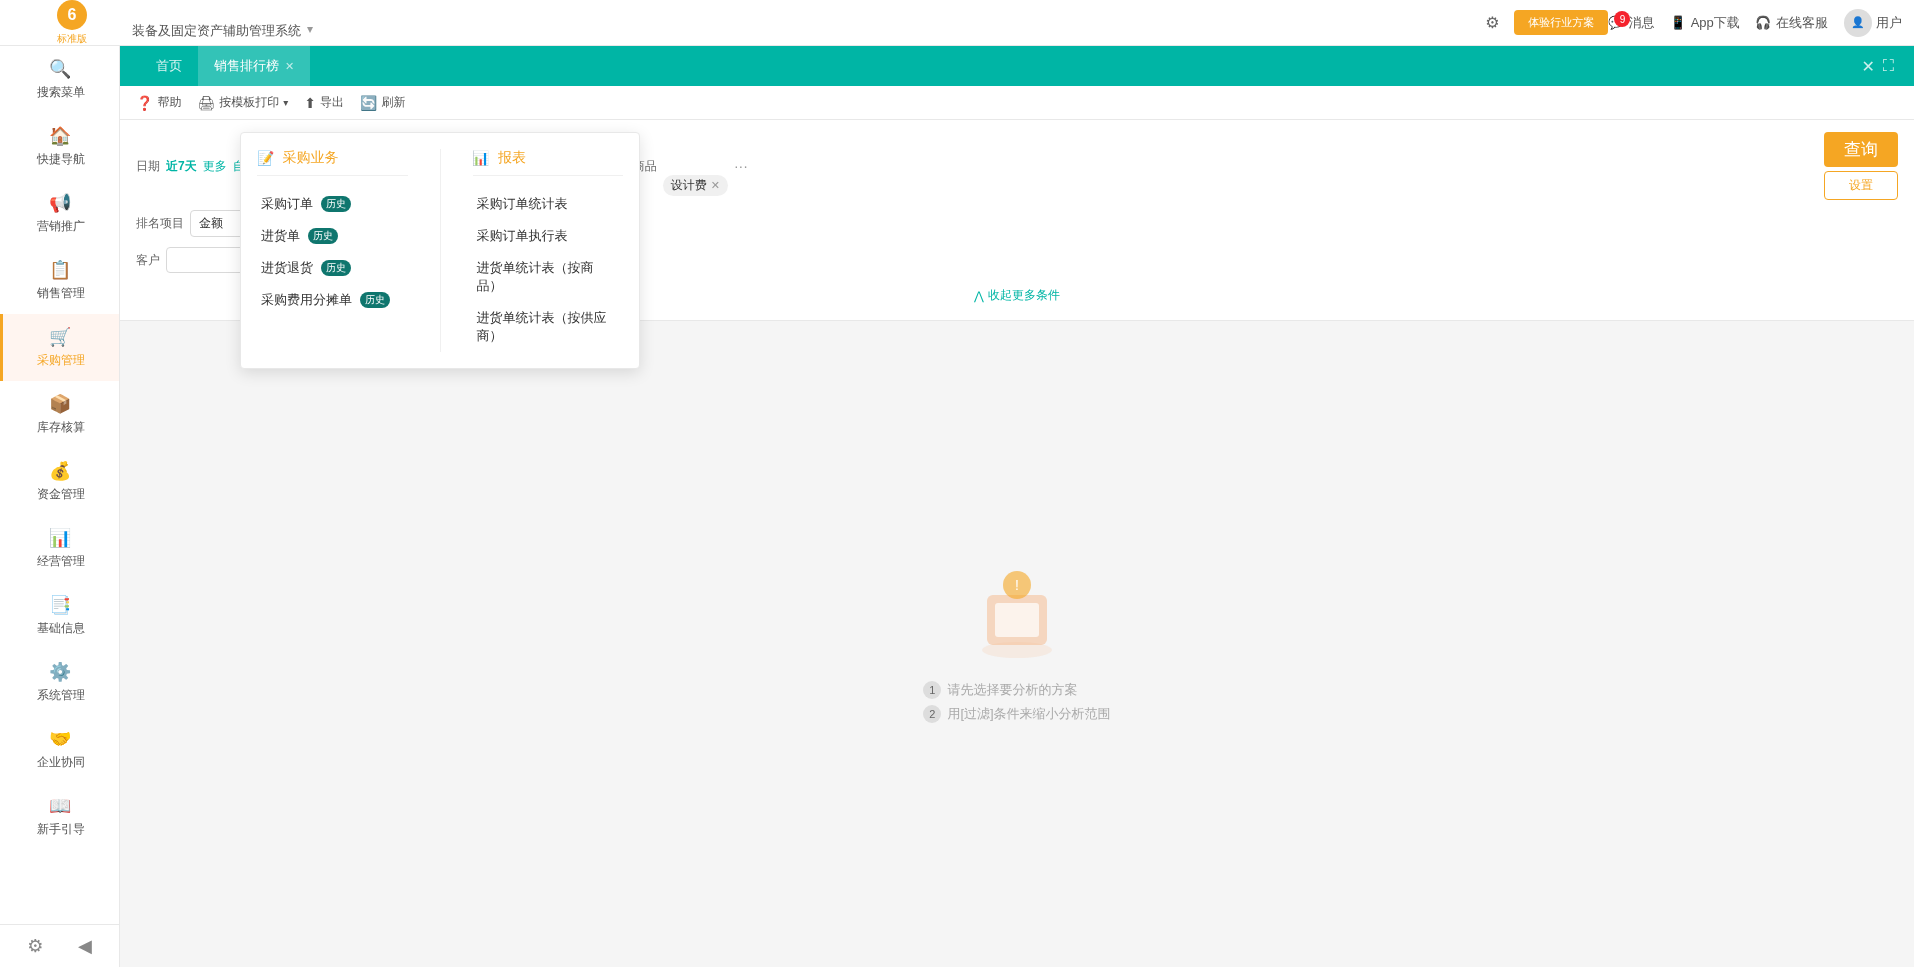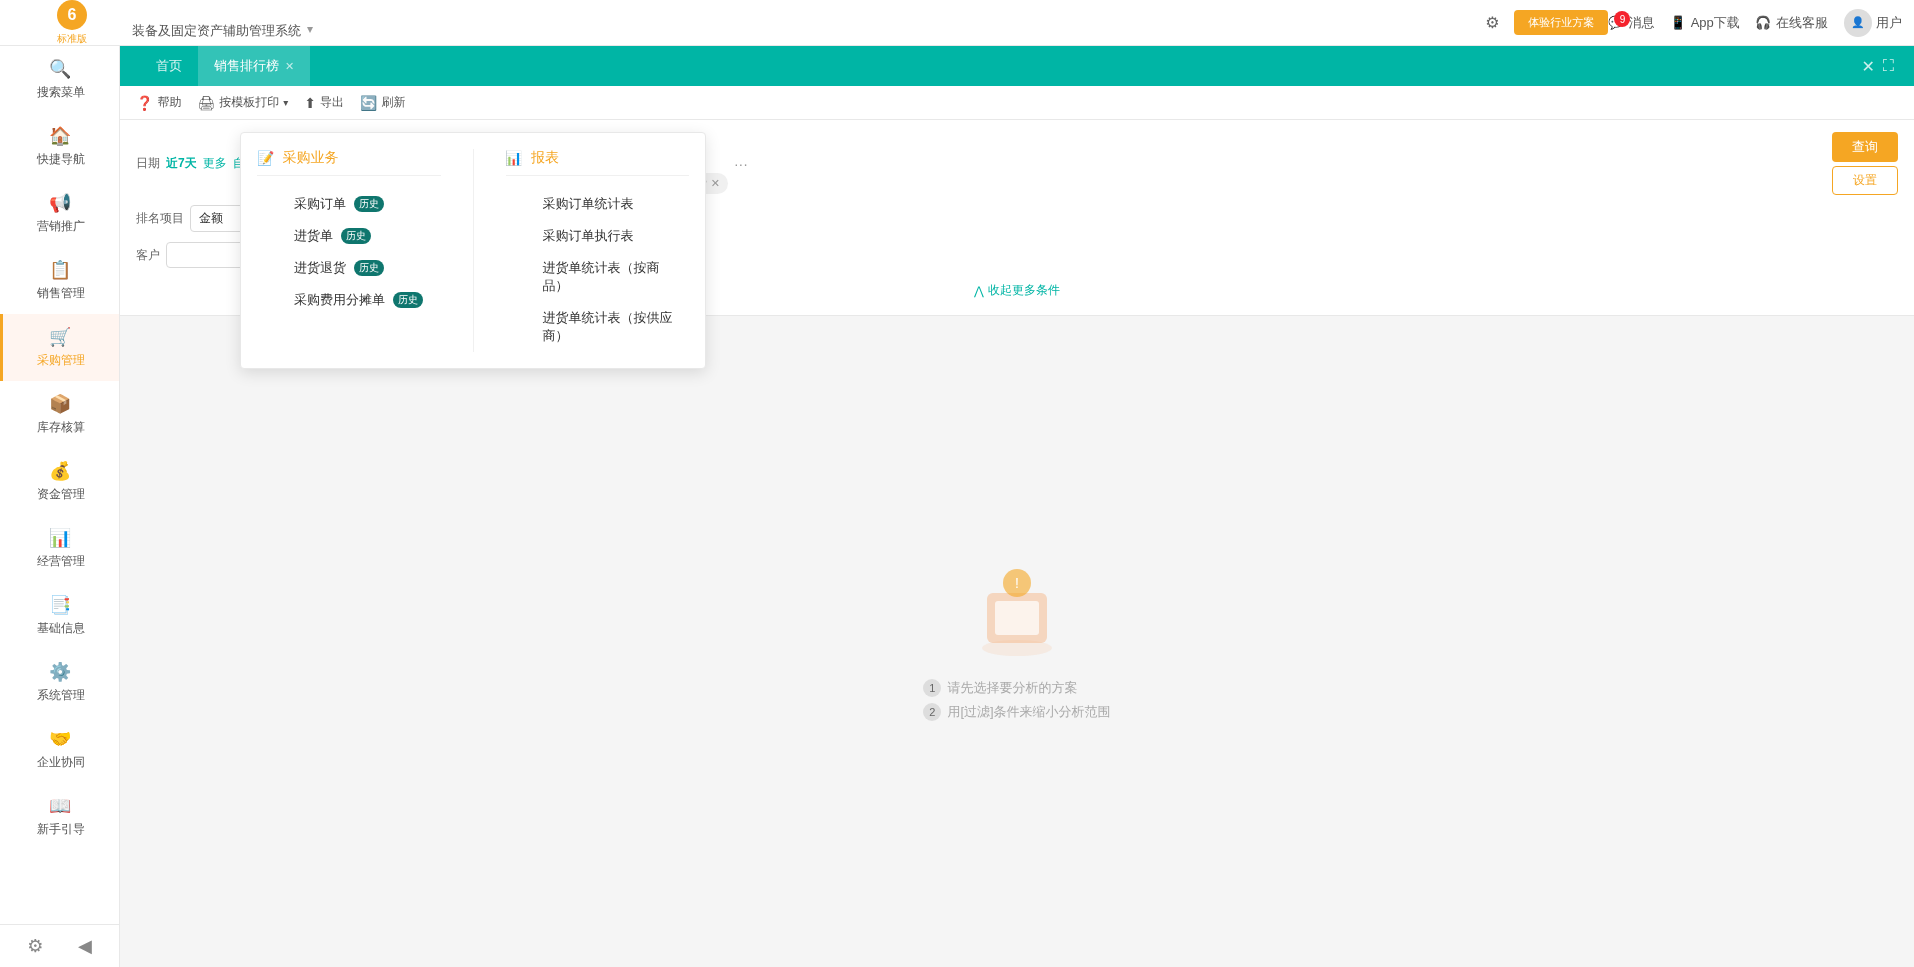--- a/index.html
+++ b/index.html
@@ -269,21 +269,21 @@
       margin-top: 39px;
     }
     .tag-close { cursor: pointer; color: #999; font-size: 11px; }
     .ellipsis { color: #999; font-size: 14px; cursor: pointer; }
     .query-btn {
       background: #f5a623;
       color: #fff;
       border: none;
       border-radius: 4px;
       padding: 6px 20px;
-      font-size: 13px;
+      font-size: 17px;
       cursor: pointer;
     }
     .settings-outline-btn {
       background: #fff;
       color: #f5a623;
       border: 1px solid #f5a623;
       border-radius: 4px;
       padding: 5px 14px;
       font-size: 12px;
       cursor: pointer;
@@ -372,21 +372,20 @@
       color: #f5a623;
     }
     .dropdown-item {
       display: flex;
       align-items: center;
       gap: 8px;
       padding: 7px 4px;
       cursor: pointer;
       font-size: 13px;
       color: #333;
-      margin-left: 33px;
     }
     .history-badge {
       background: #0f766e;
       color: #fff;
       font-size: 10px;
       padding: 1px 5px;
       border-radius: 10px;
     }
     .section-divider {
       width: 1px;

